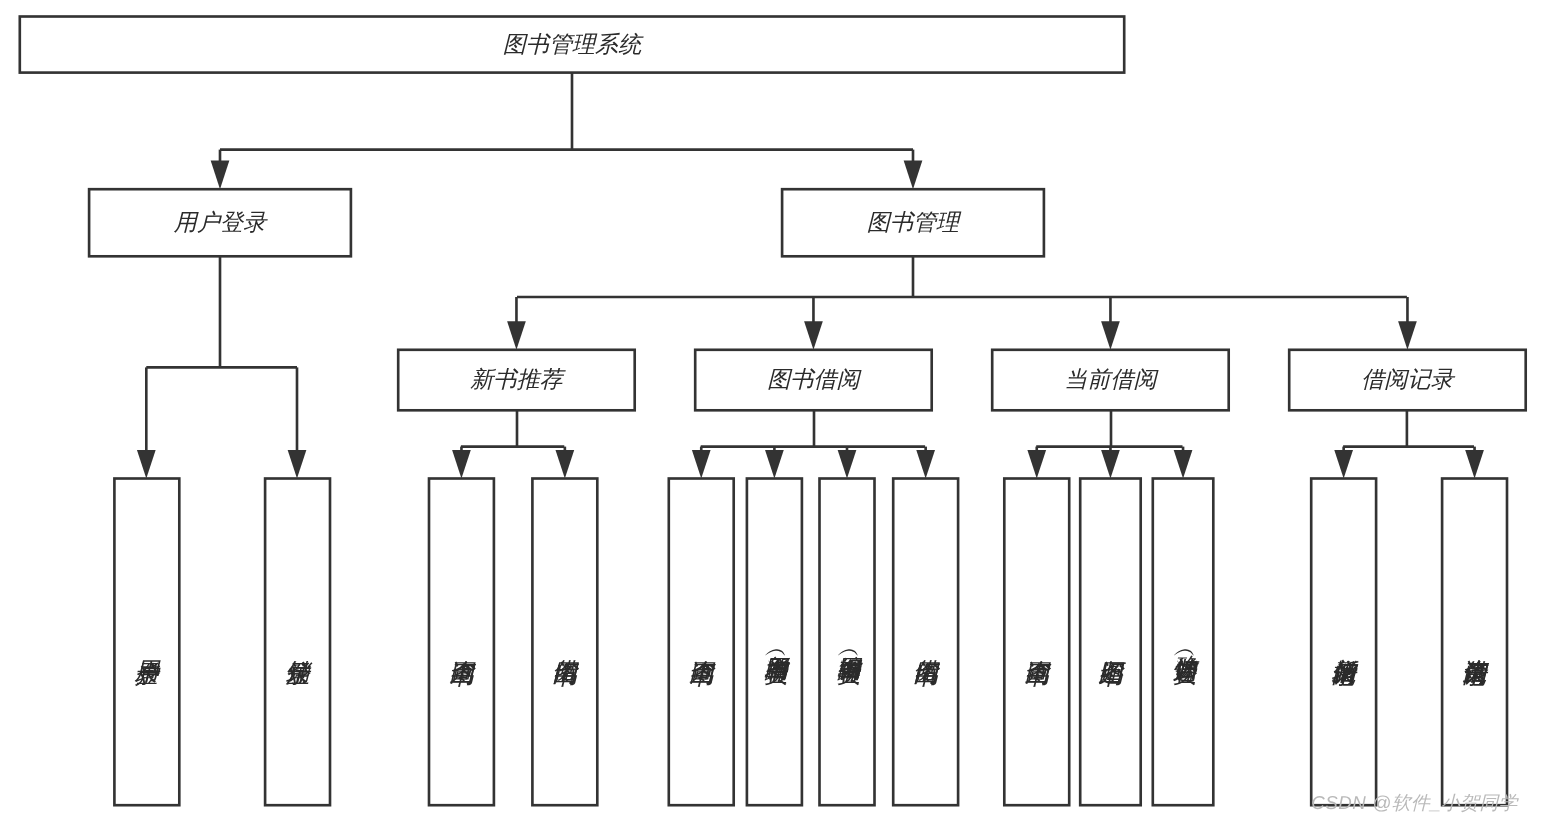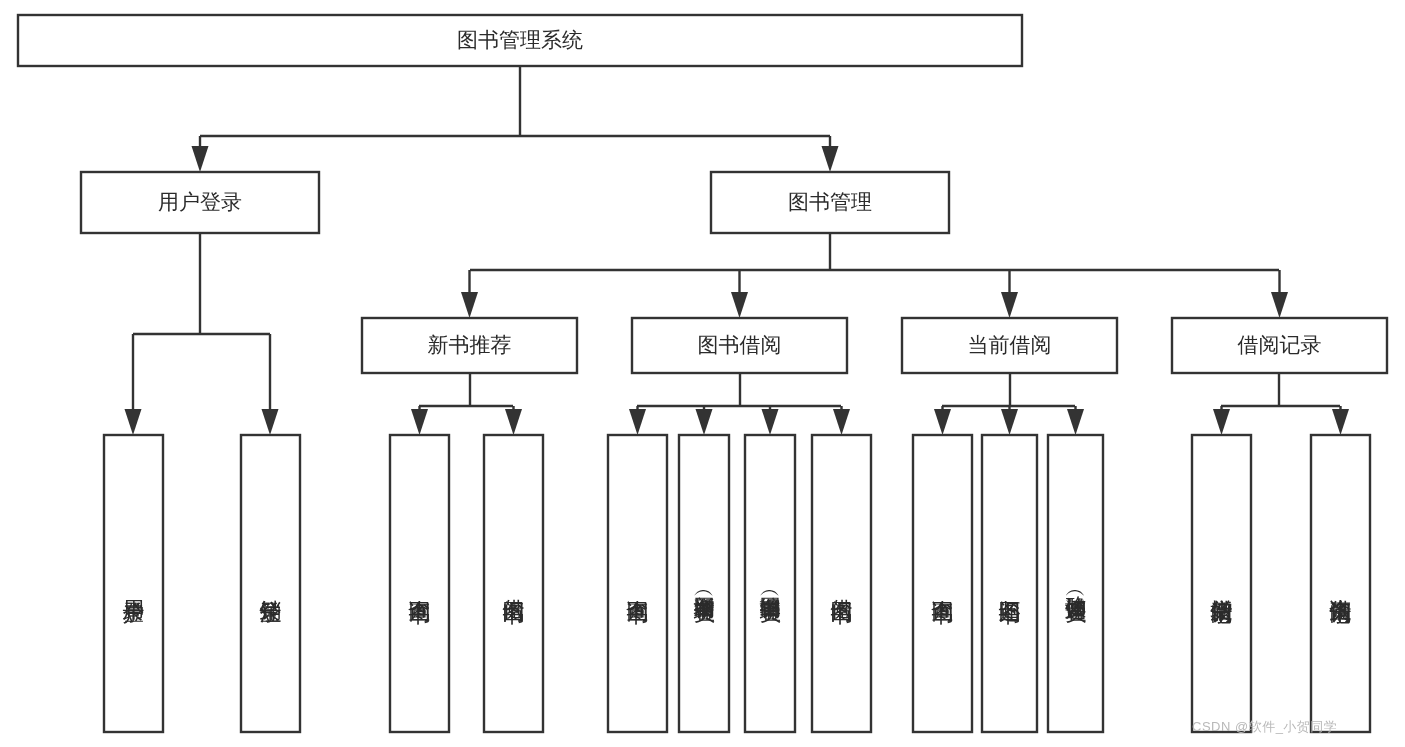--- a/index.html
+++ b/index.html
@@ -10,20 +10,21 @@
   }
   body {
     font-family: "Liberation Sans", "DejaVu Sans", sans-serif;
   }
   #canvas {
     position: relative;
     width: 1405px;
     height: 747px;
     background: #ffffff;
     overflow: hidden;
+    font-style: italic;
   }
   svg.diagram {
     position: absolute;
     left: 0;
     top: 0;
     width: 1405px;
     height: 747px;
   }
   .node-box {
     fill: #ffffff;
@@ -58,21 +59,21 @@
     font-size: 22px;
     line-height: 1.08;
     letter-spacing: 1px;
     color: #2b2b2b;
     white-space: nowrap;
     pointer-events: none;
   }
   .watermark {
     position: absolute;
     font-family: "Liberation Sans", "DejaVu Sans", sans-serif;
-    font-size: 13px;
+    font-size: 17px;
     color: #b9b9b9;
     white-space: nowrap;
     letter-spacing: 0.5px;
   }
 </style>
 </head>
 <body>
 
 <div id="canvas">
 

